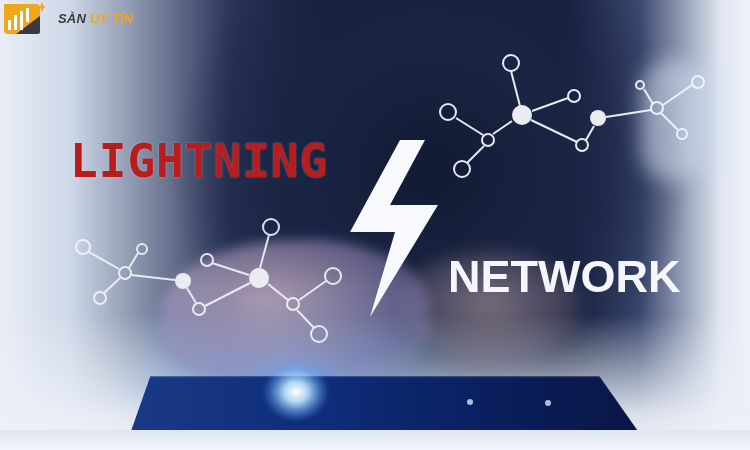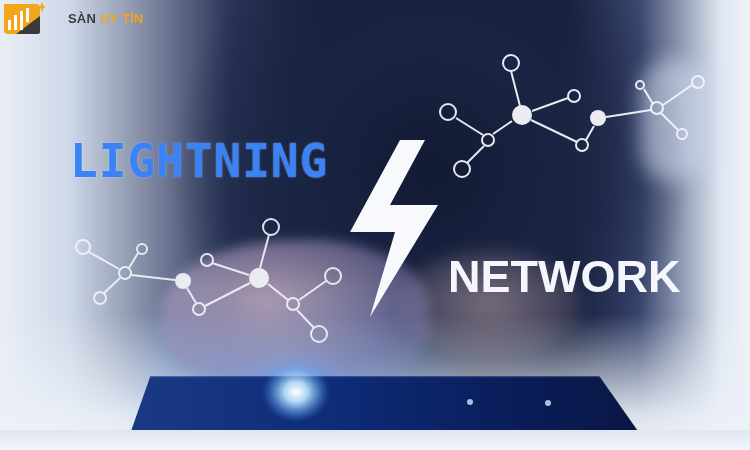--- a/index.html
+++ b/index.html
@@ -15,26 +15,26 @@
   .hand{position:absolute;left:160px;top:240px;width:270px;height:150px;border-radius:50% 45% 40% 40%;
     background:radial-gradient(ellipse at 40% 40%, rgba(215,185,200,0.75), rgba(150,140,190,0.5) 60%, rgba(80,90,150,0) 100%);filter:blur(6px);}
   .hand2{position:absolute;left:400px;top:250px;width:180px;height:110px;border-radius:50%;
     background:radial-gradient(ellipse at 50% 50%, rgba(200,170,175,0.55), rgba(120,100,130,0) 100%);filter:blur(8px);}
   .finger{position:absolute;left:640px;top:60px;width:70px;height:120px;border-radius:30px;background:rgba(210,220,240,0.55);filter:blur(10px);}
   .tablet{position:absolute;left:130px;top:376px;width:510px;height:58px;
     background:linear-gradient(90deg,#1a3a86,#0e2c78 40%,#0b1f5e 70%,#0a1644);
     clip-path:polygon(4% 0,92% 0,100% 100%,0 100%);filter:blur(1px);}
   .tablet-edge{position:absolute;left:0;top:430px;width:750px;height:20px;background:linear-gradient(180deg,#dfe6f1,#f2f5fa);}
   .overlay{position:absolute;inset:0;}
-  .logo{position:absolute;left:2px;top:2px;display:flex;align-items:center;gap:18px;}
+  .logo{position:absolute;left:2px;top:2px;display:flex;align-items:center;gap:8px;font-style:italic;}
   .logo-mark{width:44px;height:32px;position:relative;}
   .logo-text{font-family:"Liberation Sans",sans-serif;font-weight:bold;font-size:13px;letter-spacing:0.2px;margin-left:4px;}
   .logo-text .a{color:#3a3a3a;}
   .logo-text .b{color:#f3a51b;}
-  .title-1{position:absolute;left:70px;top:132px;font-size:46px;font-weight:bold;color:#3b82f6;letter-spacing:1px;line-height:58px;text-shadow:0 0 2px rgba(255,255,255,0.4);}
+  .title-1{position:absolute;left:70px;top:132px;font-size:46px;font-weight:bold;color:#b91c1c;letter-spacing:1px;line-height:58px;text-shadow:0 0 2px rgba(255,255,255,0.4);}
   .title-2{position:absolute;left:448px;top:248px;font-family:"Liberation Sans",sans-serif;font-size:45px;font-weight:bold;color:#f4f6fb;letter-spacing:0px;line-height:58px;}
 </style>
 </head>
 <body>
 
 <div class="scene">
   <div class="finger"></div>
   <div class="hand2"></div>
   <div class="hand"></div>
   <div class="tablet"></div>

